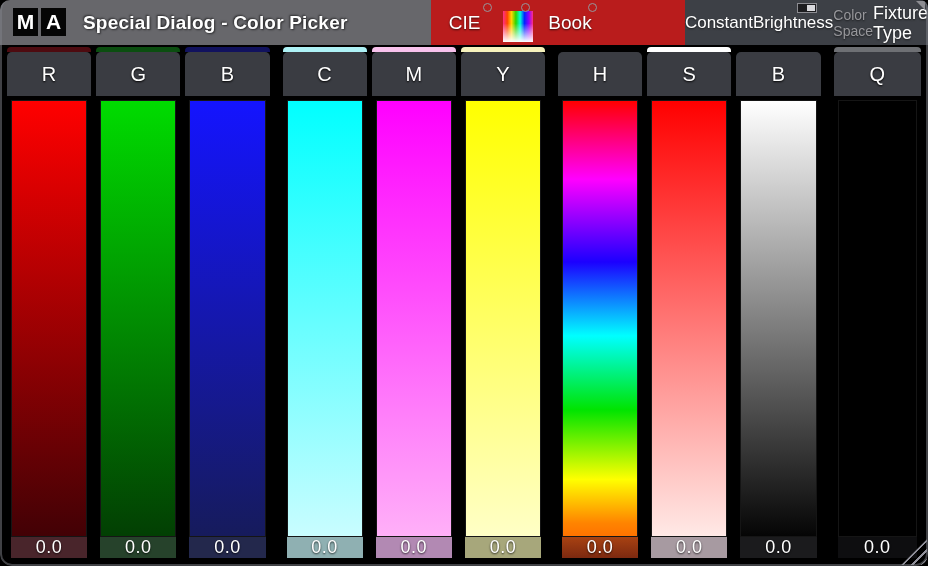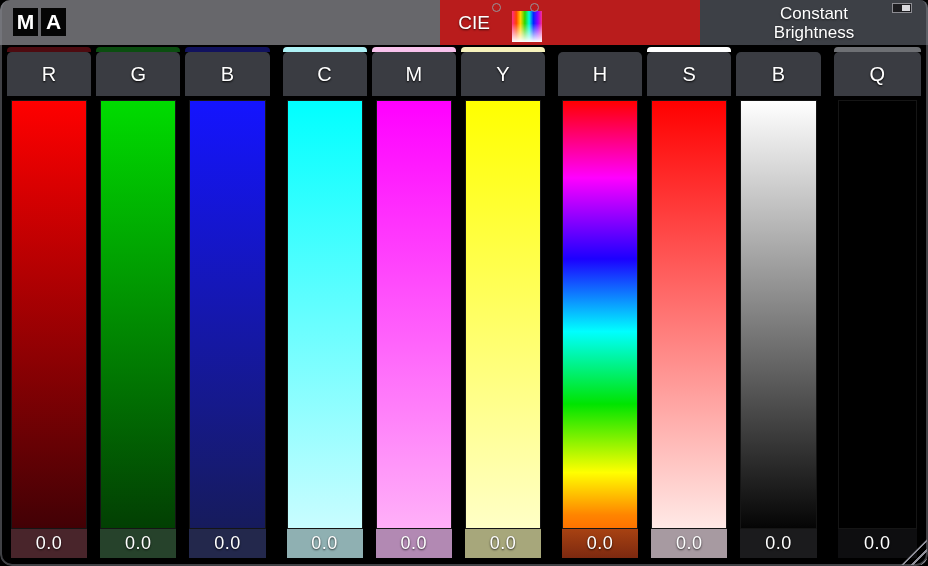--- a/index.html
+++ b/index.html
@@ -30,21 +30,21 @@
   .tab.active { background:#222428; color:#f2c21c; }
   .radio { position:absolute; top:3px; right:7px; width:9px; height:9px;
            border:1px solid #96969b; border-radius:50%; box-sizing:border-box; }
   .radio.on { border-color:#f2c21c; }
   .radio.on::after { content:''; position:absolute; inset:1.5px; background:#f2c21c; border-radius:50%; }
   .swatch { width:30px; height:31px; margin-top:7px;
     background: linear-gradient(to top, #ffffff 0%, rgba(255,255,255,0) 60%),
       linear-gradient(to right,#ff2e8a,#ff4400,#ffd400,#2cd400,#00ffd9,#0026ff,#8a00ff,#ff2e8a); }
 
   .tb-right { flex:1; background:#3d4046; display:flex; }
-  .ctl { flex:1; position:relative; display:flex; flex-direction:column;
+  .ctl { flex:1; position:relative; display:flex; flex-direction:row;
          align-items:center; justify-content:center; color:#fff;
          text-shadow:0 1px 2px rgba(0,0,0,.6); }
   .ctl .l1, .ctl .l2 { font-size:17px; line-height:19px; }
   .ctl .cap { font-size:14px; line-height:16px; color:#97979b; }
   .ctl .big { font-size:18px; line-height:20px; }
   .toggle { position:absolute; top:3px; right:16px; width:20px; height:10px;
             border:1px solid #8c8c92; background:#1d1d20; box-sizing:border-box; }
   .toggle::after { content:''; position:absolute; right:1px; top:1px; width:8px; height:6px; background:#d9d9dd; }
   .dd-corner { position:absolute; top:1px; right:3px; width:0; height:0;
                border-left:9px solid transparent; border-top:9px solid #8d8d92; }
@@ -52,57 +52,67 @@
   
   .main { position:absolute; top:45px; left:0; right:0; bottom:0; background:#000;
           padding:2px 7px 8px; display:flex; gap:13px; box-sizing:border-box; }
   .fgroup { display:flex; gap:5px; flex-basis:0; min-width:0; }
   .fader-col { flex:1; display:flex; flex-direction:column; min-width:0; }
   .strip { height:5px; border-radius:4px 4px 0 0; }
   .fhead { height:44px; background:#3a3c42; border-radius:5px 5px 0 0;
            display:flex; align-items:center; justify-content:center;
            color:#fff; font-size:20px; text-shadow:0 1px 2px #000; }
   .ftrack { flex:1; margin:4px 4px 0; border:1px solid #151515; }
-  .fval { height:29px; margin:0 4px; display:flex; align-items:center; justify-content:center;
+  .fval { height:21px; margin:0 4px; display:flex; align-items:center; justify-content:center;
           color:#fff; font-size:18px; letter-spacing:.5px; text-shadow:0 1px 2px rgba(0,0,0,.8); }
 
   .grip { position:absolute; right:1px; bottom:1px; width:28px; height:28px;
           background:repeating-linear-gradient(135deg, #90909a 0 2px, transparent 2px 7px);
           clip-path:polygon(100% 8%, 100% 100%, 8% 100%); }
 </style>
 </head>
 <body>
 
 <div class="window">
 
   <div class="titlebar">
     <div class="tb-left">
       <div class="logo">
         <div class="cell">M</div>
         <div class="cell">A</div>
       </div>
+      <div class="title">Special Dialog -  Color Picker</div>
     </div>
 
     <div class="tb-tabs">
       <div class="tab tab-cie">
         <span class="radio"></span>
         <span>CIE</span>
       </div>
       <div class="tab tab-swatch">
         <span class="radio"></span>
         <span class="swatch"></span>
+      </div>
+      <div class="tab tab-book">
+        <span class="radio"></span>
+        <span>Book</span>
       </div>
     </div>
 
     <div class="tb-right">
       <div class="ctl">
         <span class="toggle"></span>
         <span class="l1">Constant</span>
         <span class="l2">Brightness</span>
       </div>
+      <div class="ctl">
+        <span class="dd-corner"></span>
+        <span class="cap">Color Space</span>
+        <span class="big">Fixture Type</span>
+      </div>
     </div>
   </div>
 
   <div class="main">
       <div class="fgroup" style="flex-grow: 3;">
         <div class="fader-col">
     <div class="strip" style="background: rgb(78, 11, 16);"></div>
     <div class="fhead">
       <span>R</span>
     </div>

